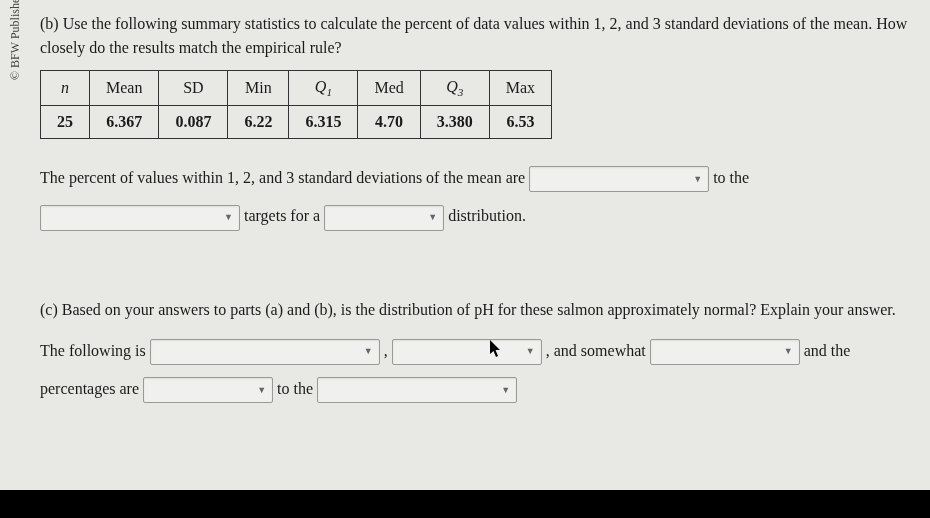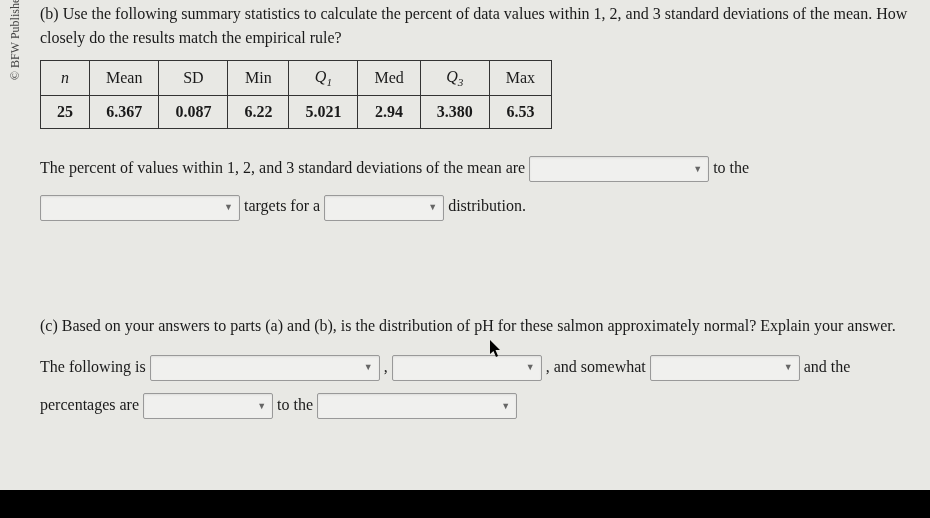--- a/index.html
+++ b/index.html
@@ -15,21 +15,21 @@
       position: absolute;
       left: 8px;
       top: 80px;
       transform: rotate(-90deg);
       transform-origin: left top;
       font-size: 12px;
       color: #444;
       white-space: nowrap;
     }
     .content {
-      padding: 2px 20px 0 40px;
+      padding: 12px 20px 0 40px;
       font-size: 16px;
       line-height: 1.5;
       color: #1a1a1a;
     }
     .question-text { margin-bottom: 10px; }
     .stats-table {
       border-collapse: collapse;
       margin: 8px 0 20px 0;
     }
     .stats-table th, .stats-table td {
@@ -63,21 +63,21 @@
       font-size: 9px;
       color: #666;
       margin-left: 4px;
     }
     .w-180 { width: 180px; }
     .w-200 { width: 200px; }
     .w-230 { width: 230px; }
     .w-120 { width: 120px; }
     .w-150 { width: 150px; }
     .w-130 { width: 130px; }
-    .section-c { margin-top: 88px; }
+    .section-c { margin-top: 62px; }
     .cursor {
       position: absolute;
       left: 490px;
       top: 340px;
       font-size: 16px;
       color: #000;
       pointer-events: none;
     }
     .bottom-bar {
       position: absolute;
@@ -108,22 +108,22 @@
       <th><span class="italic">Q</span><span class="italic sub">1</span></th>
       <th>Med</th>
       <th><span class="italic">Q</span><span class="italic sub">3</span></th>
       <th>Max</th>
     </tr>
     <tr>
       <td>25</td>
       <td>6.367</td>
       <td>0.087</td>
       <td>6.22</td>
-      <td>5.021</td>
-      <td>2.94</td>
+      <td>6.315</td>
+      <td>4.70</td>
       <td>3.380</td>
       <td>6.53</td>
     </tr>
   </tbody>
     </table>
 
   <div class="fill-line">
     <span>The percent of values within 1, 2, and 3 standard deviations of the mean are</span>
     <span class="dropdown w-180">
         <span class="caret">▼</span>

